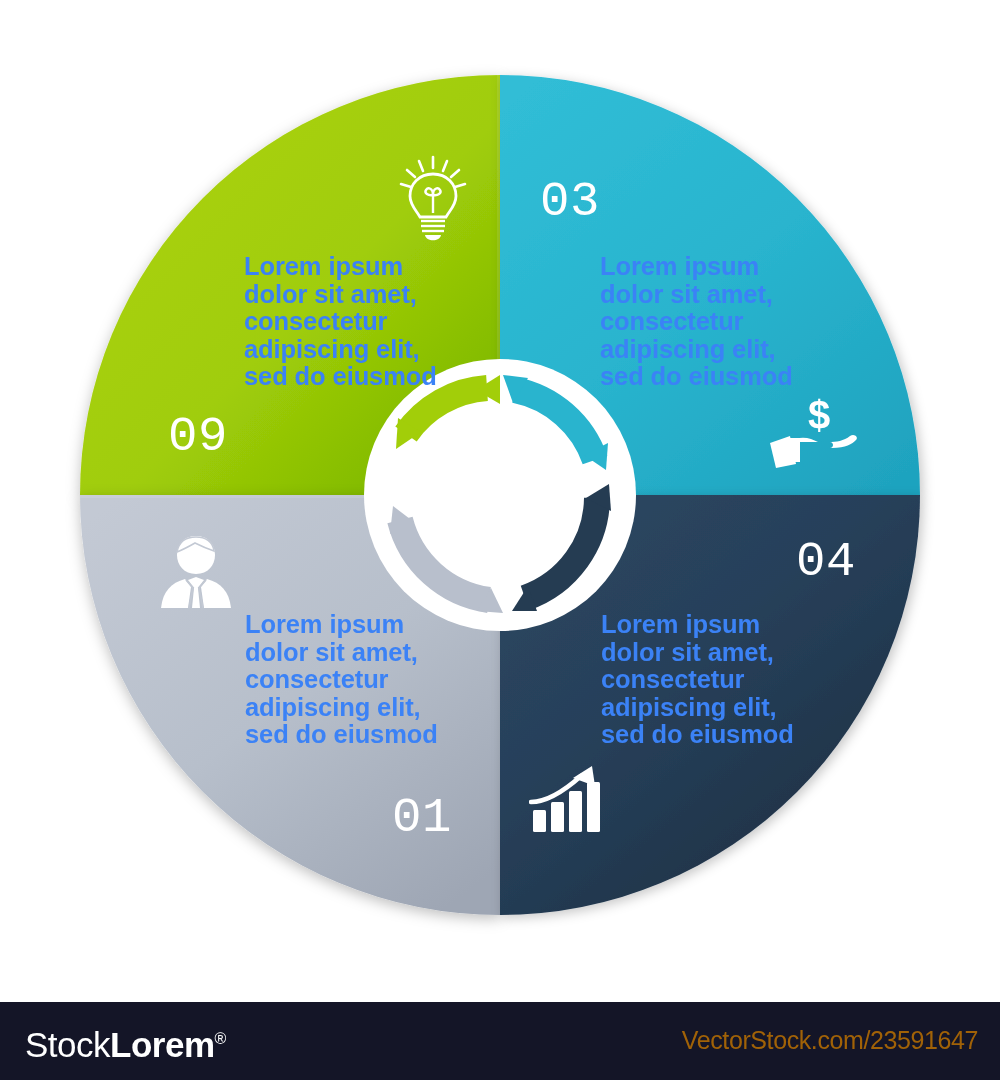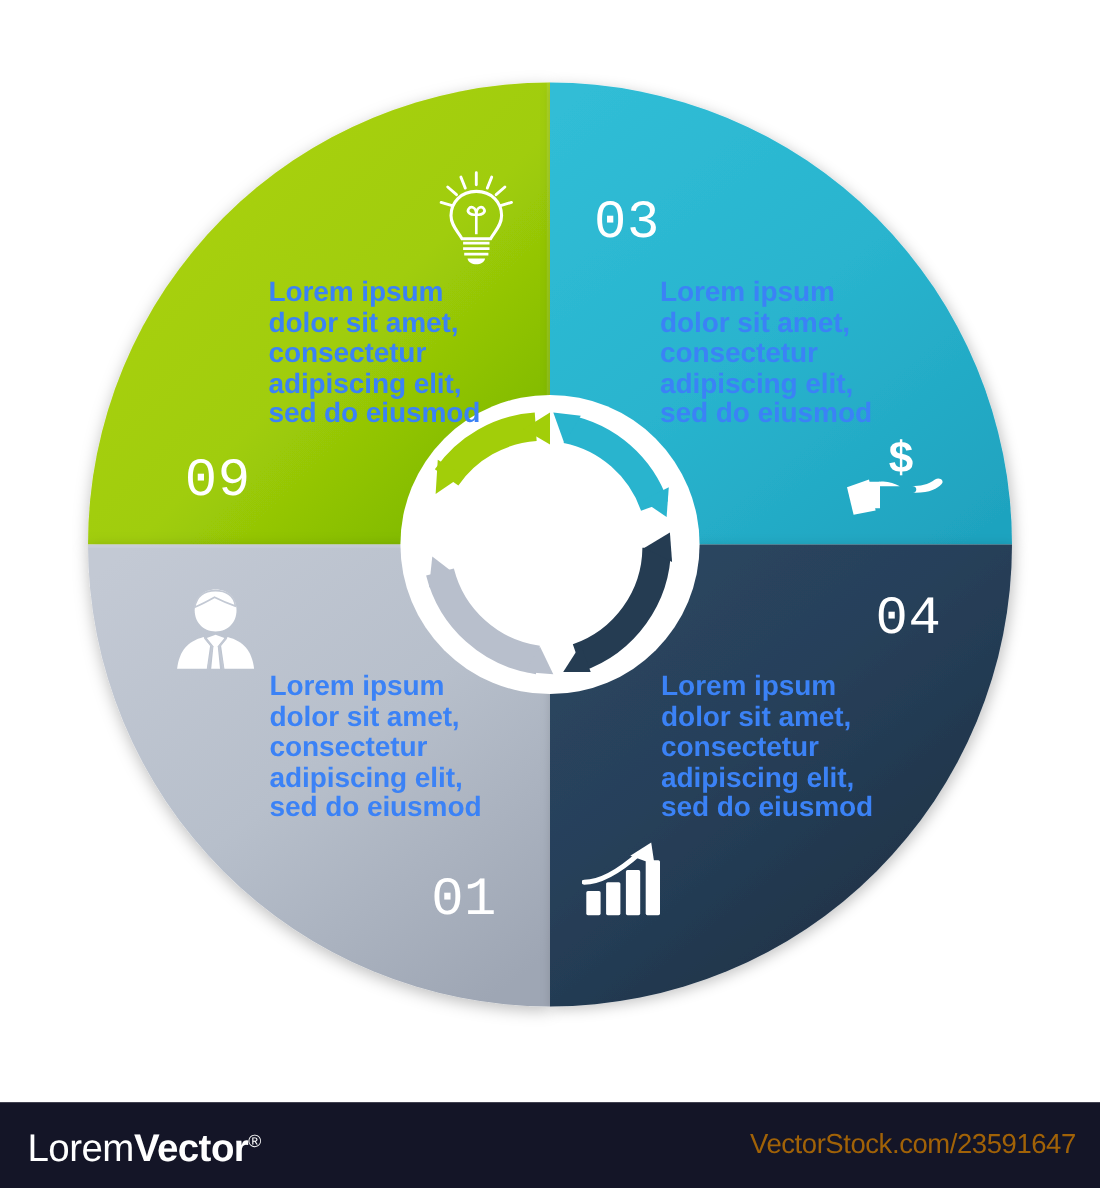--- a/index.html
+++ b/index.html
@@ -297,16 +297,16 @@
 
     <div class="seg-text" id="txt-01">Lorem ipsum
 dolor sit amet,
 consectetur
 adipiscing elit,
 sed do eiusmod</div>
     <div class="seg-num" id="num-01">01</div>
   </div>
 
   <div id="footer"></div>
-  <div id="logo"><span class="light">Lorem</span><span class="bold">Vector</span><span class="reg">®</span></div>
+  <div id="logo"><span class="light">Stock</span><span class="bold">Lorem</span><span class="reg">®</span></div>
   <div id="url">VectorStock.com/23591647</div>
 
 </div>
 
 </body></html>

